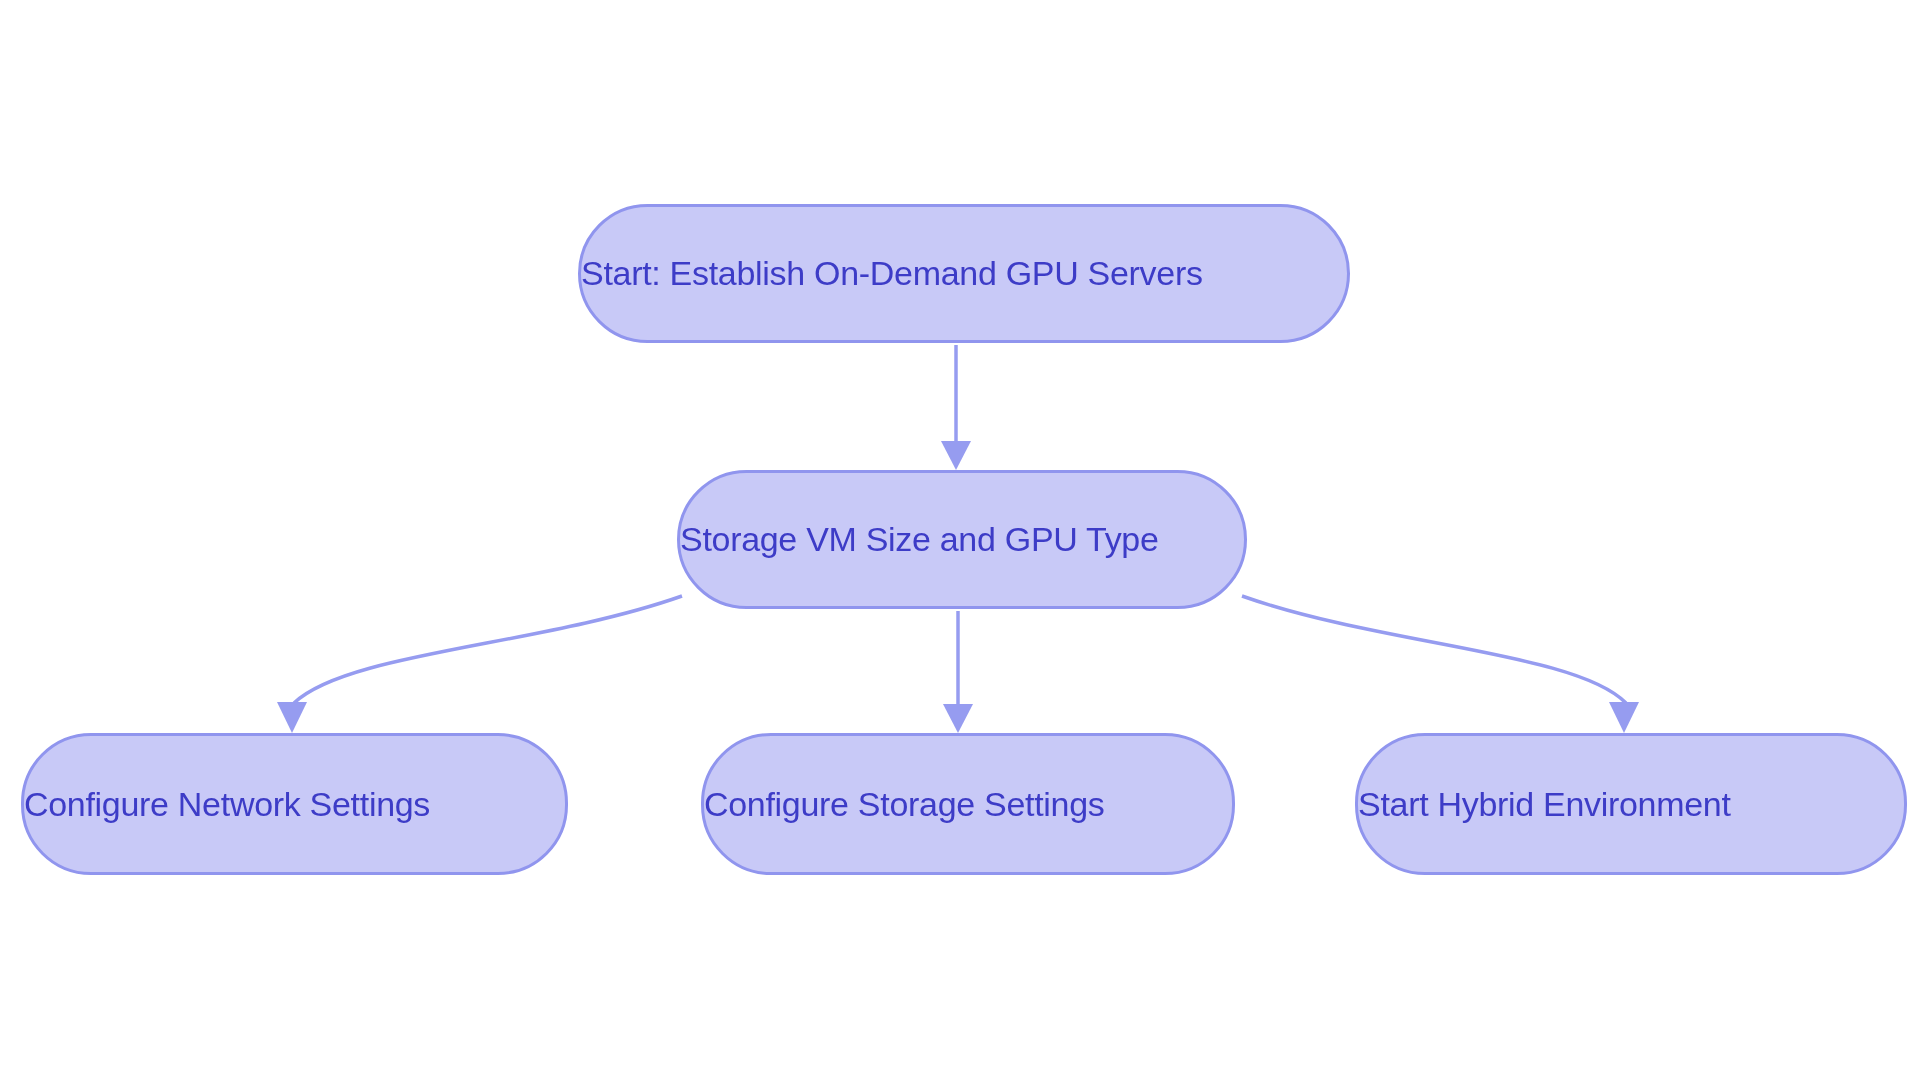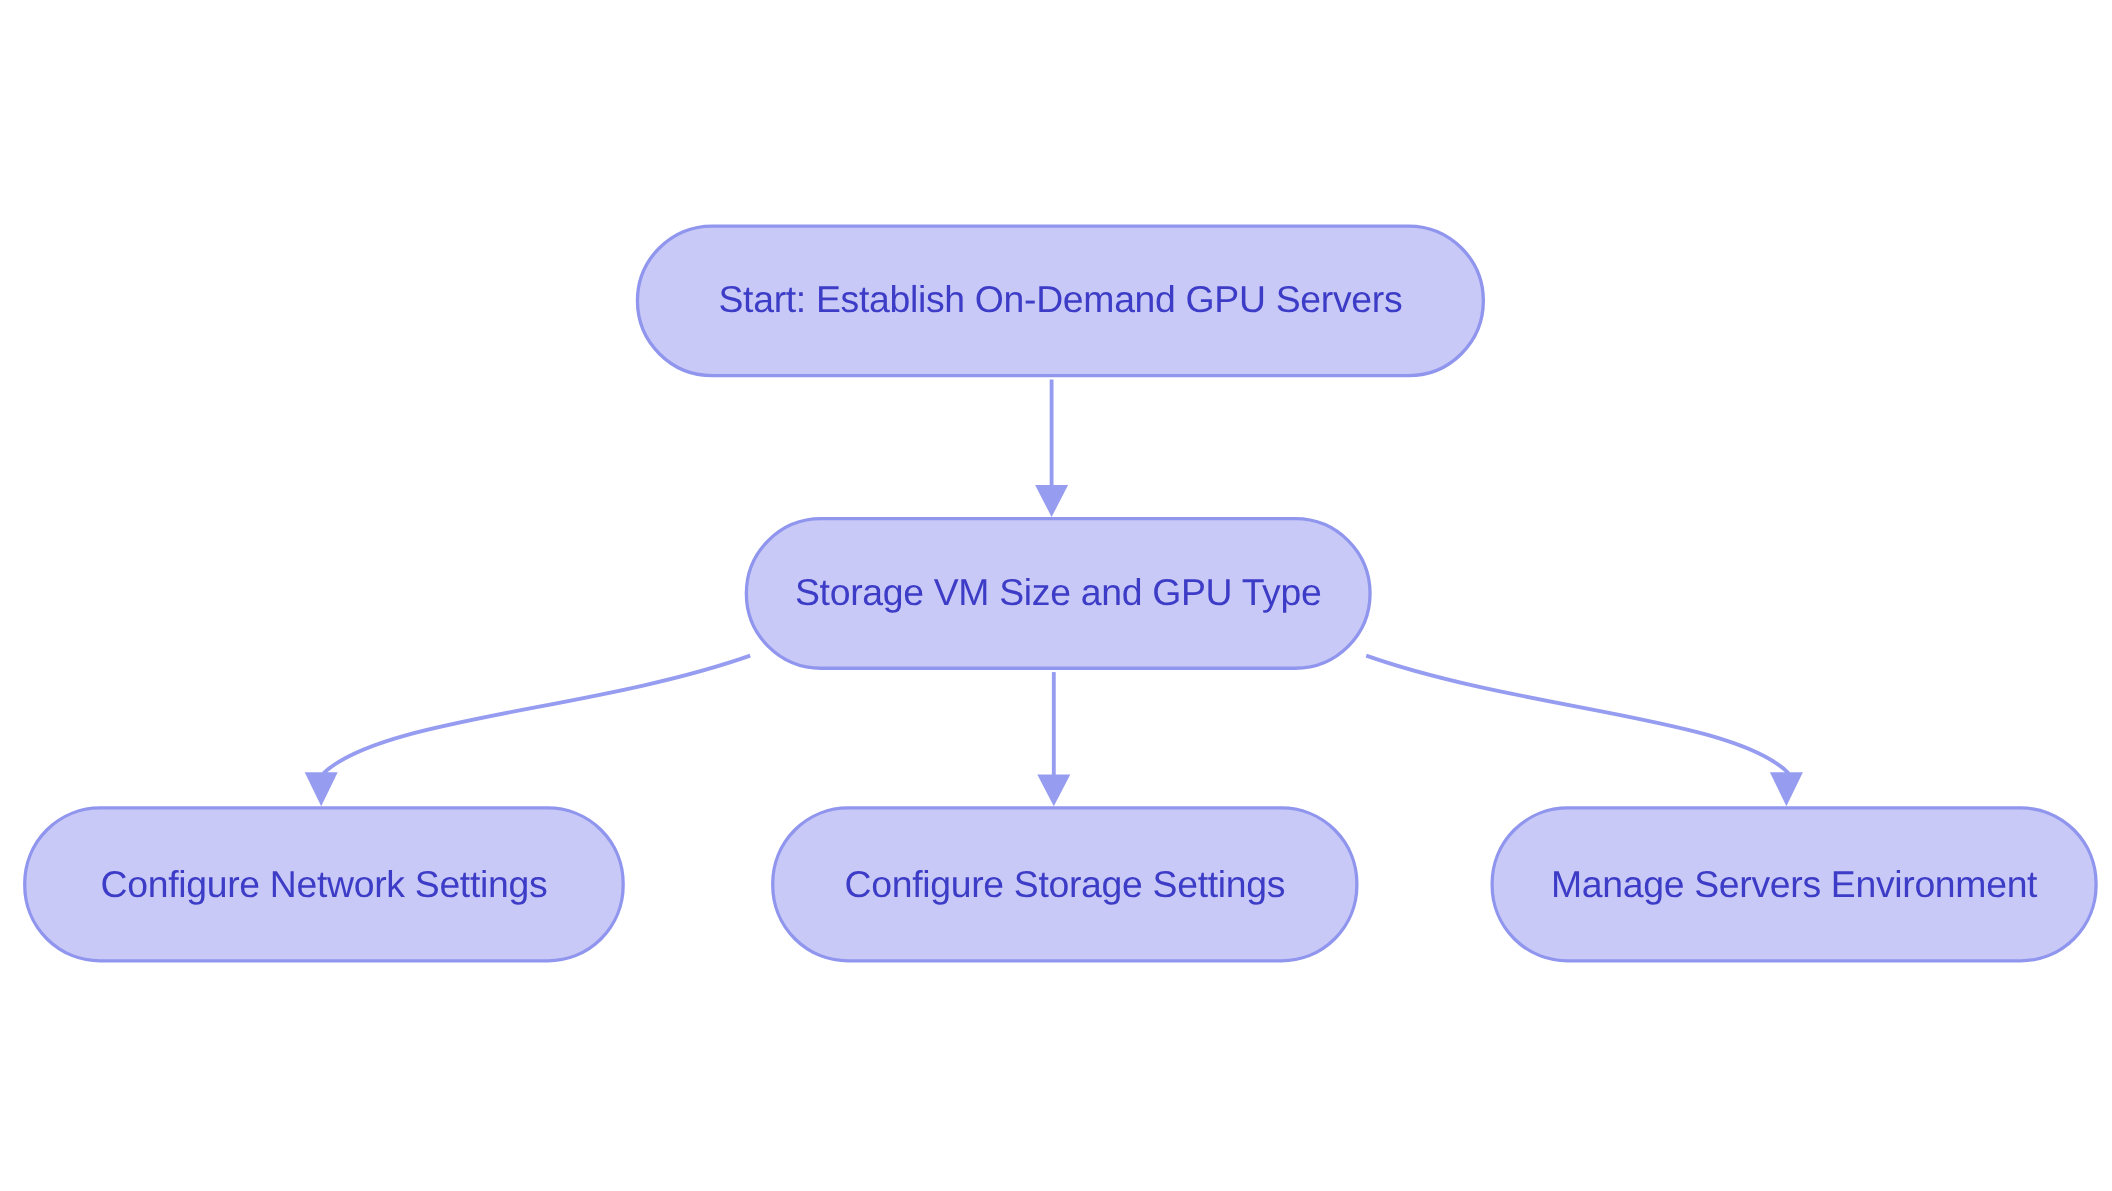--- a/index.html
+++ b/index.html
@@ -23,21 +23,21 @@
   svg.edges{
     position:absolute;left:0;top:0;width:1920px;height:1083px;
     pointer-events:none;
   }
   .node{
     position:absolute;
     box-sizing:border-box;
     background:var(--node-fill);
     border:3px solid var(--node-border);
     border-radius:70px;
-    display:flex;align-items:center;justify-content:center;
+    display:flex;align-items:center;justify-content:flex-start;
     text-align:center;
     color:var(--node-text);
     font-size:34px;
     letter-spacing:-0.3px;
     white-space:nowrap;
   }
   #node-start  {left:578px; top:204px; width:772px; height:139px;}
   #node-select {left:677px; top:470px; width:570px; height:139px;}
   #node-network{left:21px;  top:733px; width:547px; height:142px;}
   #node-storage{left:701px; top:733px; width:534px; height:142px;}
@@ -84,16 +84,16 @@
 
   <div class="node" id="node-network">
     <span>Configure Network Settings</span>
   </div>
 
   <div class="node" id="node-storage">
     <span>Configure Storage Settings</span>
   </div>
 
   <div class="node" id="node-hybrid">
-    <span>Manage Servers Environment</span>
+    <span>Start Hybrid Environment</span>
   </div>
 
 </div>
 
 </body></html>

